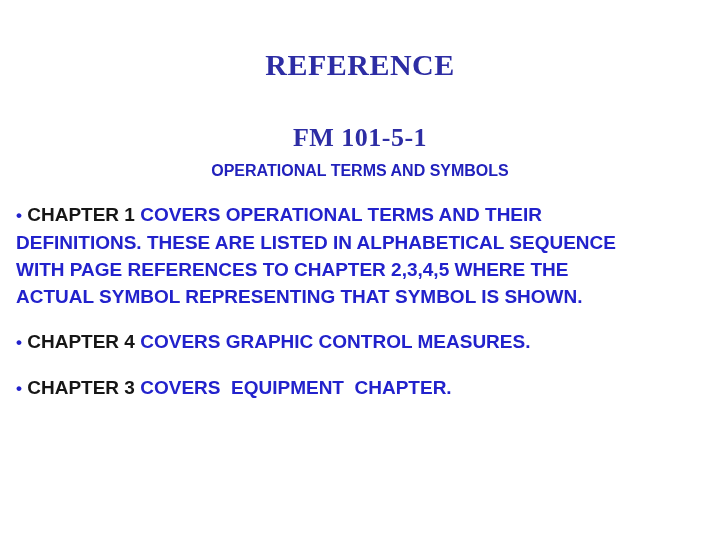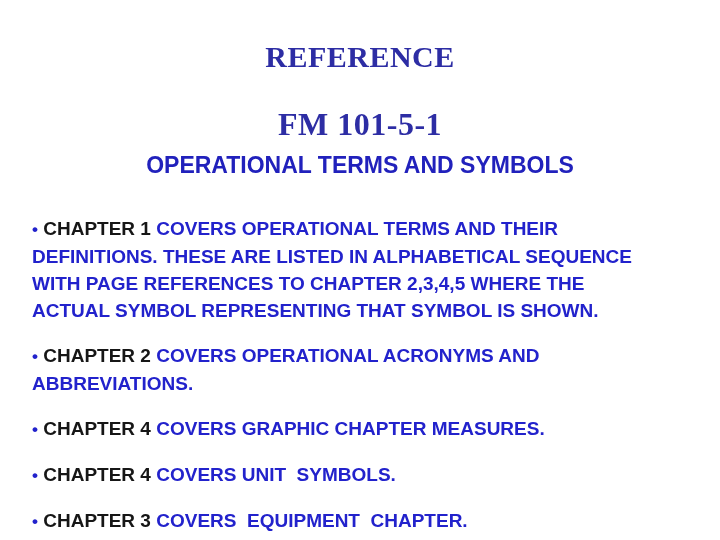--- a/index.html
+++ b/index.html
@@ -13,51 +13,51 @@
     height: 540px;
     margin: 0 auto;
     background: #ffffff;
     overflow: hidden;
     font-family: "Liberation Sans", sans-serif;
   }
   .title-block {
     text-align: center;
   }
   .slide-title {
-    margin: 8px;
+    margin: 16px;
     padding-top: 32px;
     font-family: "Liberation Serif", serif;
     font-weight: bold;
     font-size: 30px;
     line-height: 1.1;
     color: #2d2da4;
     letter-spacing: 0.5px;
   }
   .slide-subtitle {
     margin: 0;
     padding-top: 27px;
     font-family: "Liberation Serif", serif;
     font-weight: bold;
-    font-size: 32px;
+    font-size: 26px;
     line-height: 1.05;
     color: #2d2da4;
     letter-spacing: 0.5px;
   }
   .slide-heading {
     margin: 0;
     padding-top: 11px;
     font-family: "Liberation Sans", sans-serif;
     font-weight: bold;
-    font-size: 23px;
+    font-size: 16px;
     line-height: 1.1;
     color: #2121bc;
     letter-spacing: 0px;
   }
   .bullets {
-    margin: 16px;
+    margin: 0;
     padding: 21px 30px 0 16px;
     max-width: 668px;
     box-sizing: border-box;
   }
   .bullet {
     margin: 0 0 18px 0;
     font-size: 19px;
     font-weight: bold;
     line-height: 27px;
     color: #2222cc;
@@ -79,18 +79,16 @@
 
 <div class="slide">
   <div class="title-block">
     <h1 class="slide-title">REFERENCE</h1>
     <h2 class="slide-subtitle">FM 101-5-1</h2>
     <h3 class="slide-heading">OPERATIONAL TERMS AND SYMBOLS</h3>
   </div>
 
   <div class="bullets">
     <p class="bullet"><span class="dot">•</span> <span class="label">CHAPTER 1</span> <span class="text">COVERS OPERATIONAL TERMS AND THEIR DEFINITIONS. THESE ARE LISTED IN ALPHABETICAL SEQUENCE WITH PAGE REFERENCES TO CHAPTER 2,3,4,5 WHERE THE ACTUAL SYMBOL REPRESENTING THAT SYMBOL IS SHOWN.</span></p>
-    <p class="bullet"><span class="dot">•</span> <span class="label">CHAPTER 2</span> <span class="text">COVERS OPERATIONAL ACRONYMS AND ABBREVIATIONS.</span></p>
-    <p class="bullet"><span class="dot">•</span> <span class="label">CHAPTER 4</span> <span class="text">COVERS GRAPHIC CHAPTER MEASURES.</span></p>
-    <p class="bullet"><span class="dot">•</span> <span class="label">CHAPTER 4</span> <span class="text">COVERS UNIT  SYMBOLS.</span></p>
+    <p class="bullet"><span class="dot">•</span> <span class="label">CHAPTER 4</span> <span class="text">COVERS GRAPHIC CONTROL MEASURES.</span></p>
     <p class="bullet"><span class="dot">•</span> <span class="label">CHAPTER 3</span> <span class="text">COVERS  EQUIPMENT  CHAPTER.</span></p>
   </div>
 </div>
 
 </body></html>

